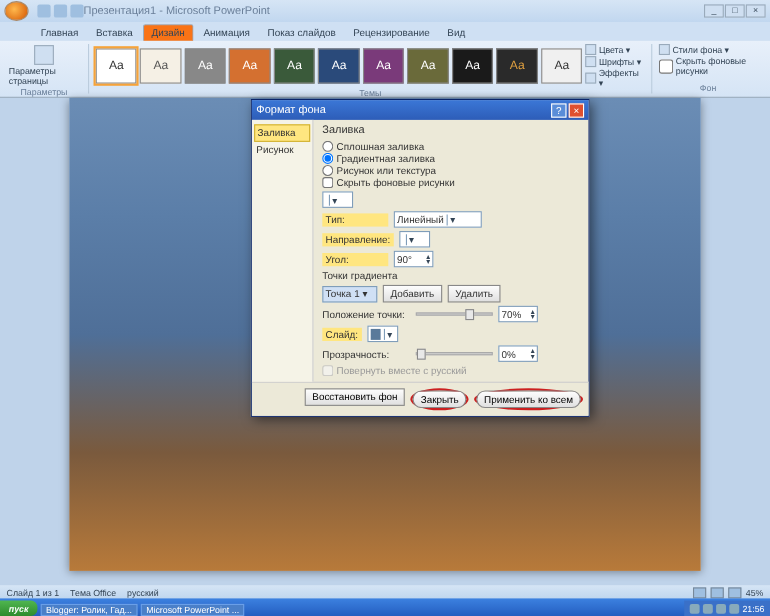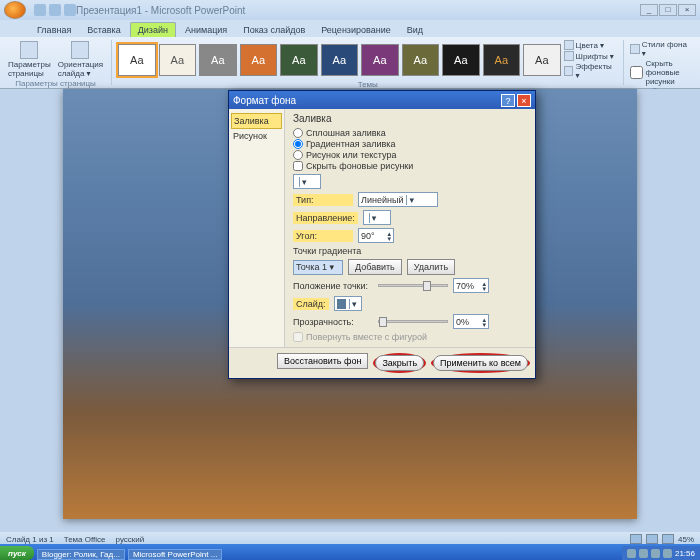--- a/index.html
+++ b/index.html
@@ -8,21 +8,21 @@
 .titlebar { height: 20px; background: linear-gradient(#d6e5f5,#c1d7ef); display: flex; align-items: center; padding: 0 4px; font-size: 10px; color: #444; }
 .titlebar .office-btn { width: 22px; height: 18px; background: radial-gradient(circle at 40% 40%,#ffb84d,#d35400); border-radius: 50%; margin-right: 4px; border: 1px solid #a86; }
 .titlebar .qat { display: flex; gap: 3px; margin-left: 4px; }
 .titlebar .qat span { width: 12px; height: 12px; background: #9fbfe0; border-radius: 2px; }
 .titlebar .doctitle { flex: 1; text-align: left; color: #6a7f99; font-size: 10px; }
 .titlebar .winbtns { display: flex; gap: 1px; }
 .titlebar .winbtns span { width: 18px; height: 12px; background: #cfdff1; border: 1px solid #9ab; font-size: 8px; text-align: center; line-height: 10px; color: #345; }
 
 .tabs { height: 17px; background: #cfe0f3; display: flex; align-items: flex-end; padding-left: 30px; gap: 2px; font-size: 9px; }
 .tabs .tab { padding: 2px 7px; color: #345; cursor: pointer; }
-.tabs .tab.active { background: #bef264; border: 1px solid #9ab; border-bottom: none; border-radius: 2px 2px 0 0; }
+.tabs .tab.active { background: #f97316; border: 1px solid #9ab; border-bottom: none; border-radius: 2px 2px 0 0; }
 
 .ribbon { height: 52px; background: linear-gradient(#e8f0fa,#d5e4f5); border-bottom: 1px solid #9ab; display: flex; padding: 3px 6px; gap: 6px; }
 .ribbon-group { display: flex; flex-direction: column; justify-content: space-between; border-right: 1px solid #bcd; padding-right: 6px; }
 .ribbon-group .grp-body { display: flex; gap: 3px; align-items: center; }
 .ribbon-group .grp-label { font-size: 8px; color: #6a7f99; text-align: center; }
 .rb-btn { display: flex; flex-direction: column; align-items: center; font-size: 8px; color: #345; padding: 1px 2px; }
 .rb-btn .ic { width: 18px; height: 18px; background: #cfdff1; border: 1px solid #9ab; margin-bottom: 1px; }
 .theme-thumb { width: 38px; height: 32px; border: 1px solid #888; display: flex; align-items: center; justify-content: center; font-size: 11px; color: #fff; }
 .theme-thumb.sel { outline: 2px solid #f6a33a; }
 .side-opts { display: flex; flex-direction: column; gap: 1px; font-size: 8px; color: #345; }
@@ -99,25 +99,20 @@
 </div>
 
 <div class="ribbon">
   <div class="ribbon-group">
     <div class="grp-body">
       <div class="rb-btn">
           <div class="ic"></div>
           <span>Параметры
 страницы</span>
         </div>
-      <div class="rb-btn">
-          <div class="ic"></div>
-          <span>Ориентация
-слайда ▾</span>
-        </div>
     </div>
     <div class="grp-label">Параметры страницы</div>
   </div>
   <div class="ribbon-group" style="flex:1">
     <div class="grp-body">
       <div class="theme-thumb sel" style="background:#fff;color:#333">Aa</div>
       <div class="theme-thumb" style="background:#f5f0e5;color:#555">Aa</div>
       <div class="theme-thumb" style="background:#888">Aa</div>
       <div class="theme-thumb" style="background:#d47030">Aa</div>
       <div class="theme-thumb" style="background:#3a5a3a">Aa</div>
@@ -258,21 +253,21 @@
             <div class="slider-thumb" style="left:0"></div>
           </div>
         <span class="spin">
             <span>0%</span>
             <span class="ud">▴<br>▾</span>
           </span>
         </div>
 
       <div class="radiorow" style="color:#999">
           <input type="checkbox" disabled="" style="">
-          <span>Повернуть вместе с фигурой</span>
+          <span>Повернуть вместе с русский</span>
         </div>
     </div>
   </div>
   <div class="dlg-foot">
     <span class="btn">Восстановить фон</span>
     <span class="circ"><span class="btn">Закрыть</span></span>
     <span class="circ"><span class="btn">Применить ко всем</span></span>
   </div>
 </div>
 

